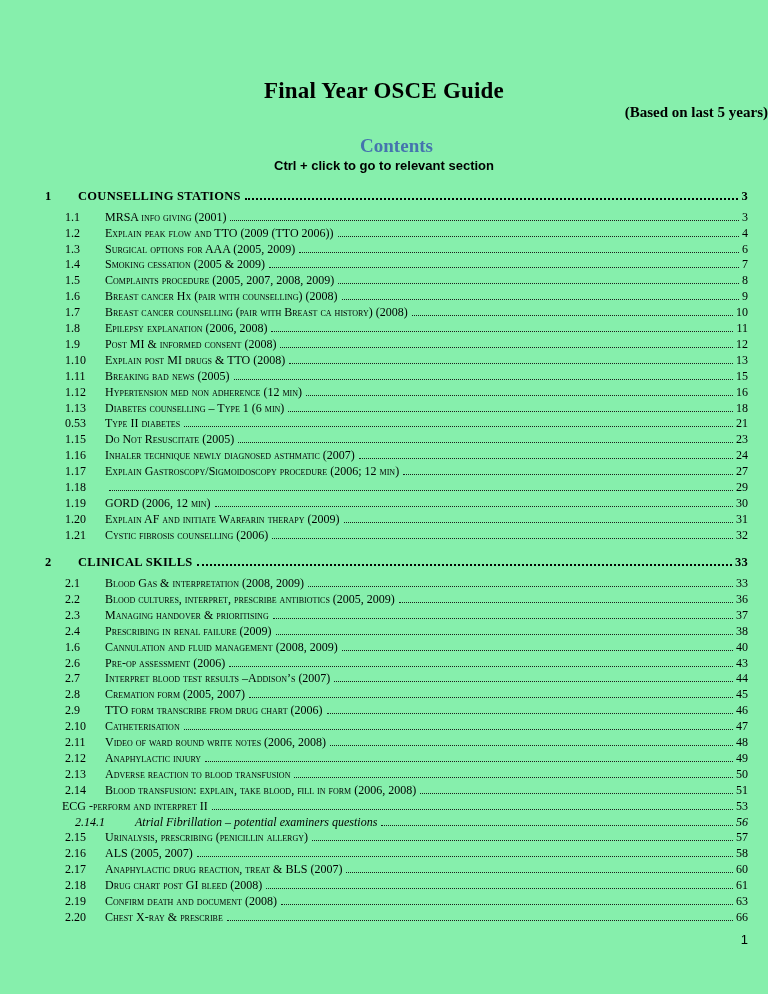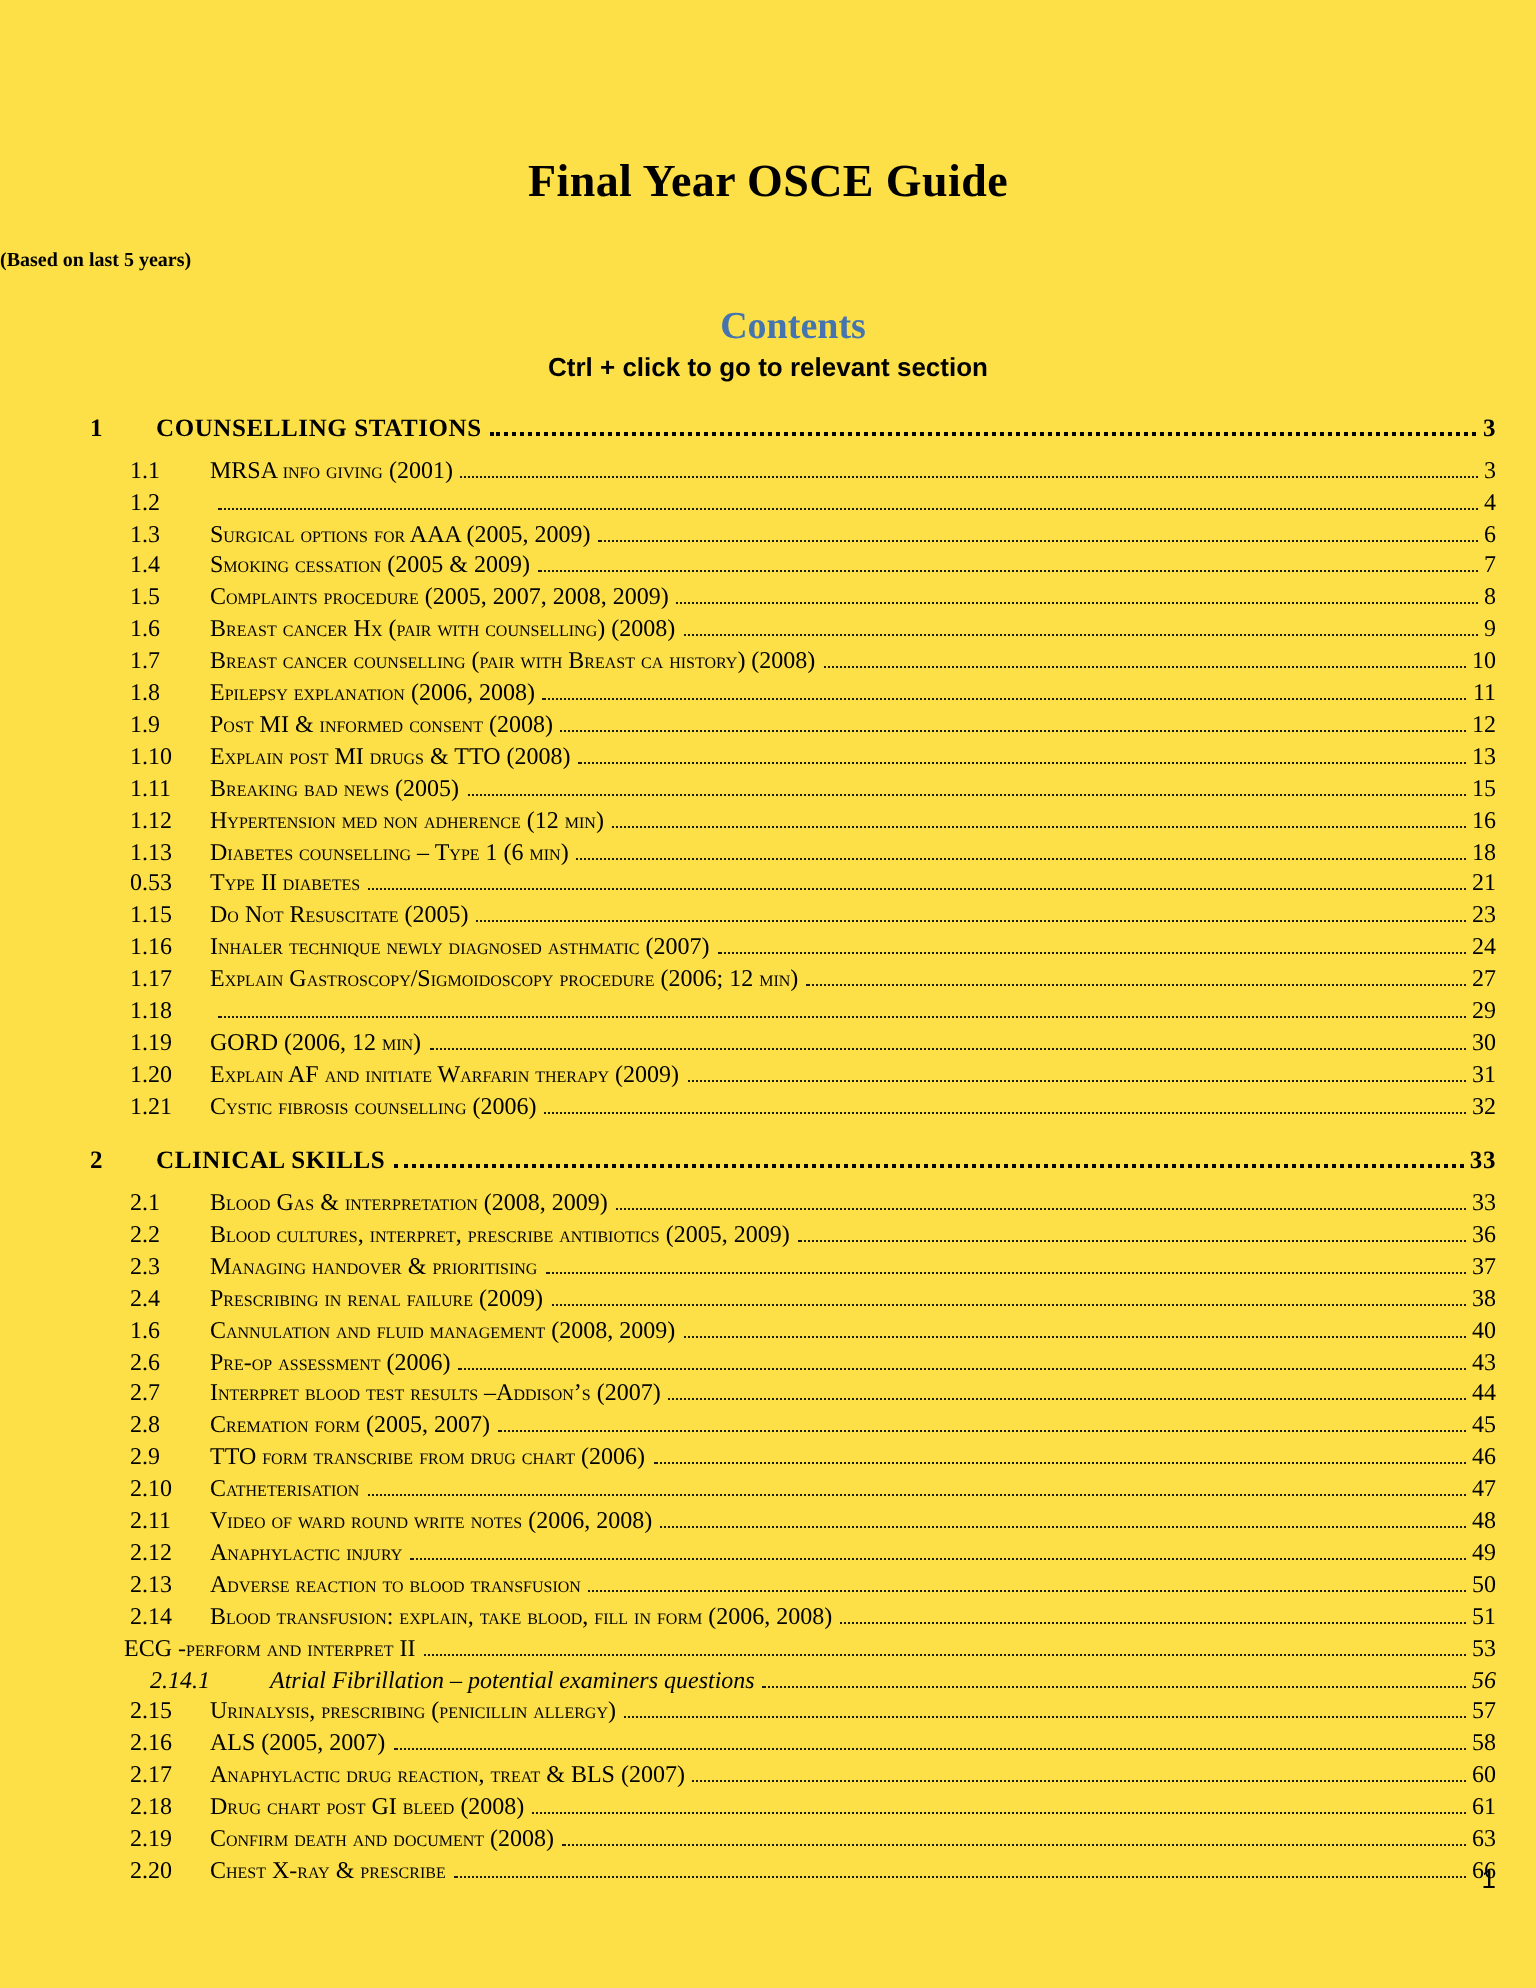--- a/index.html
+++ b/index.html
@@ -6,37 +6,36 @@
   body {
     width: 768px; height: 994px;
     background: #ffffff;
     overflow: hidden;
     font-family: "Liberation Serif", serif;
     color: #000;
   }
   .page {
     position: relative;
     width: 768px; height: 994px;
-    background: #fde047;
+    background: #86efac;
     box-sizing: border-box;
     padding-top: 78px;
   }
   .doc-title {
     text-align: center;
     font-weight: bold;
     font-size: 23px;
     line-height: 26px;
     letter-spacing: 0.2px;
   }
   .doc-subtitle {
-    text-align: left;
-    font-weight: bold;
-    font-size: 10px;
+    text-align: right;
+    font-weight: bold;
+    font-size: 15px;
     line-height: 17px;
-    margin-top: 18px;
   }
   .contents-heading {
     text-align: center;
     font-weight: bold;
     font-size: 19px;
     line-height: 22px;
     margin-top: 14px;
     margin-left: 25px;
   }
   .contents-note {
@@ -107,20 +106,21 @@
         <span class="toc-page">3</span>
       </div>
       <div class="toc-row entry">
         <span class="toc-num">1.1</span>
         <span class="toc-label">MRSA info giving (2001)</span>
         <span class="dots"></span>
         <span class="toc-page">3</span>
       </div>
       <div class="toc-row entry">
         <span class="toc-num">1.2</span>
+        <span class="toc-label">Explain peak flow and TTO (2009 (TTO 2006))</span>
         <span class="dots"></span>
         <span class="toc-page">4</span>
       </div>
       <div class="toc-row entry">
         <span class="toc-num">1.3</span>
         <span class="toc-label">Surgical options for AAA (2005, 2009)</span>
         <span class="dots"></span>
         <span class="toc-page">6</span>
       </div>
       <div class="toc-row entry">

